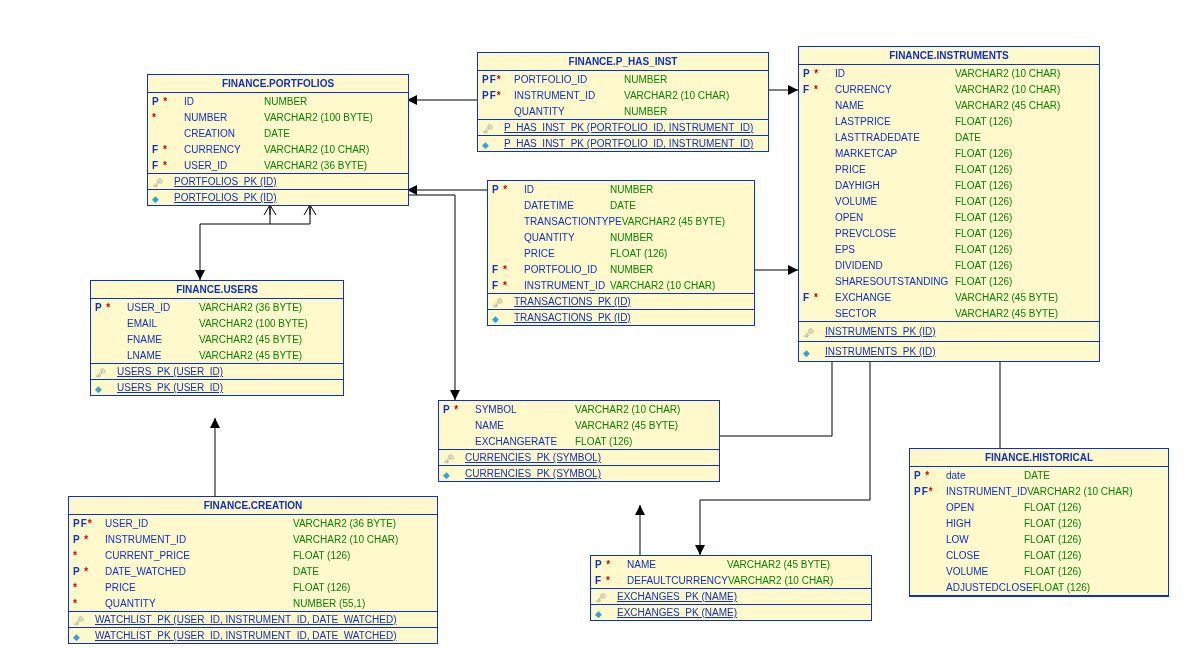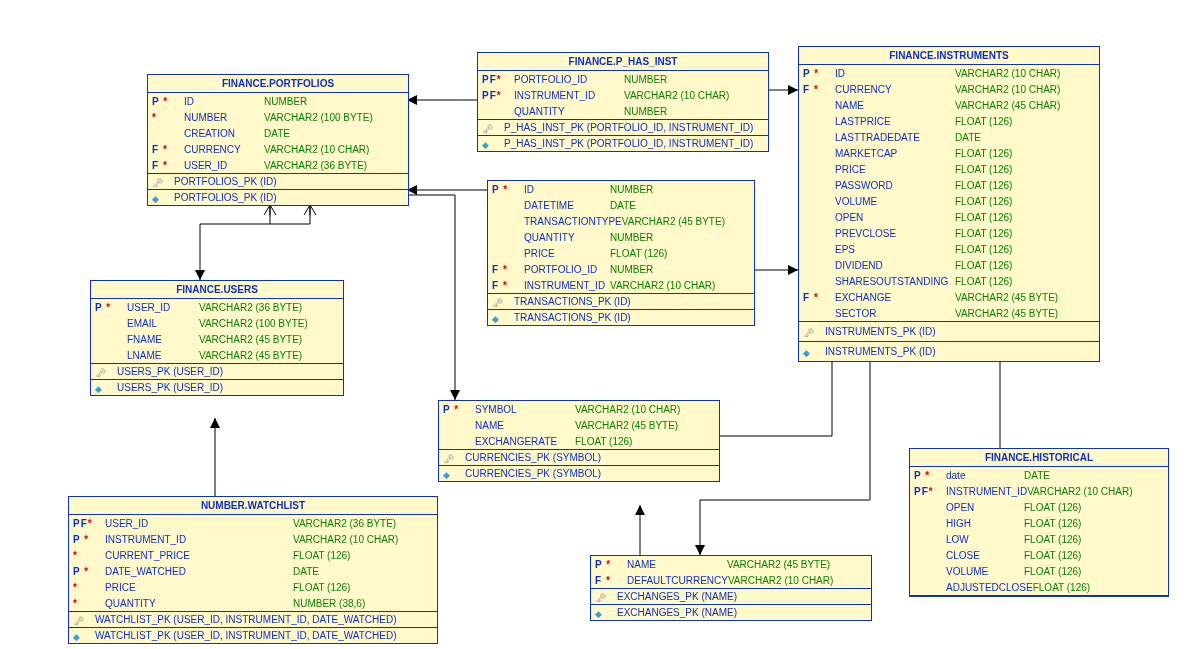--- a/index.html
+++ b/index.html
@@ -8,21 +8,21 @@
 .section-sep { border-bottom:1px solid #1030c0; }
 .row { display:flex; align-items:center; padding:1px 4px; min-height:14px; }
 .flags { width:32px; flex-shrink:0; color:#1030c0; font-weight:bold; letter-spacing:1px; }
 .flags .star { color:#c00; }
 .colname { flex:1; color:#1030c0; }
 .coltype { color:#0a8000; width:140px; flex-shrink:0; }
 .keyrow { display:flex; align-items:center; padding:2px 4px; }
 .keyicon { width:16px; height:10px; display:inline-block; margin-right:6px; }
 .keyicon.pk::before { content:"\1F5DD"; font-size:9px; color:#888; }
 .keyicon.uk::before { content:"\25C6"; font-size:9px; color:#3a9fd6; }
-.keytext { color:#1030c0; font-size:10px; }
+.keytext { color:#1030c0; font-size:10px;text-decoration:underline; }
 svg.connector { position:absolute; top:0; left:0; width:1193px; height:649px; pointer-events:none; }
 svg line, svg polyline { stroke:#000; stroke-width:1; fill:none; }
 svg polygon { fill:#000; }
 </style>
 </head>
 <body>
 
 <svg class="connector">
 
   <defs>
@@ -209,21 +209,21 @@
         <span class="colname">MARKETCAP</span>
         <span class="coltype">FLOAT (126)</span>
       </div>
       <div class="row">
         <span class="flags"></span>
         <span class="colname">PRICE</span>
         <span class="coltype">FLOAT (126)</span>
       </div>
       <div class="row">
         <span class="flags"></span>
-        <span class="colname">PASSWORD</span>
+        <span class="colname">DAYHIGH</span>
         <span class="coltype">FLOAT (126)</span>
       </div>
       <div class="row">
         <span class="flags"></span>
         <span class="colname">VOLUME</span>
         <span class="coltype">FLOAT (126)</span>
       </div>
       <div class="row">
         <span class="flags"></span>
         <span class="colname">OPEN</span>
@@ -374,21 +374,21 @@
       <span class="keyicon pk"></span>
       <span class="keytext">CURRENCIES_PK (SYMBOL)</span>
     </div>
   <div class="keyrow">
       <span class="keyicon uk"></span>
       <span class="keytext">CURRENCIES_PK (SYMBOL)</span>
     </div>
 </div>
 
 <div class="entity" style="left:68px;top:496px;width:368px">
-  <div class="entity-title">NUMBER.WATCHLIST</div>
+  <div class="entity-title">FINANCE.CREATION</div>
   <div class="section-sep" id="cols-watchlist">
       <div class="row">
         <span class="flags"><span>P</span><span>F</span><span class="star">*</span></span>
         <span class="colname">USER_ID</span>
         <span class="coltype">VARCHAR2 (36 BYTE)</span>
       </div>
       <div class="row">
         <span class="flags"><span>P</span><span> </span><span class="star">*</span></span>
         <span class="colname">INSTRUMENT_ID</span>
         <span class="coltype">VARCHAR2 (10 CHAR)</span>
@@ -404,21 +404,21 @@
         <span class="coltype">DATE</span>
       </div>
       <div class="row">
         <span class="flags"><span class="star">*</span></span>
         <span class="colname">PRICE</span>
         <span class="coltype">FLOAT (126)</span>
       </div>
       <div class="row">
         <span class="flags"><span class="star">*</span></span>
         <span class="colname">QUANTITY</span>
-        <span class="coltype">NUMBER (38,6)</span>
+        <span class="coltype">NUMBER (55,1)</span>
       </div>
     </div>
   <div class="keyrow section-sep">
       <span class="keyicon pk"></span>
       <span class="keytext">WATCHLIST_PK (USER_ID, INSTRUMENT_ID, DATE_WATCHED)</span>
     </div>
   <div class="keyrow">
       <span class="keyicon uk"></span>
       <span class="keytext">WATCHLIST_PK (USER_ID, INSTRUMENT_ID, DATE_WATCHED)</span>
     </div>

